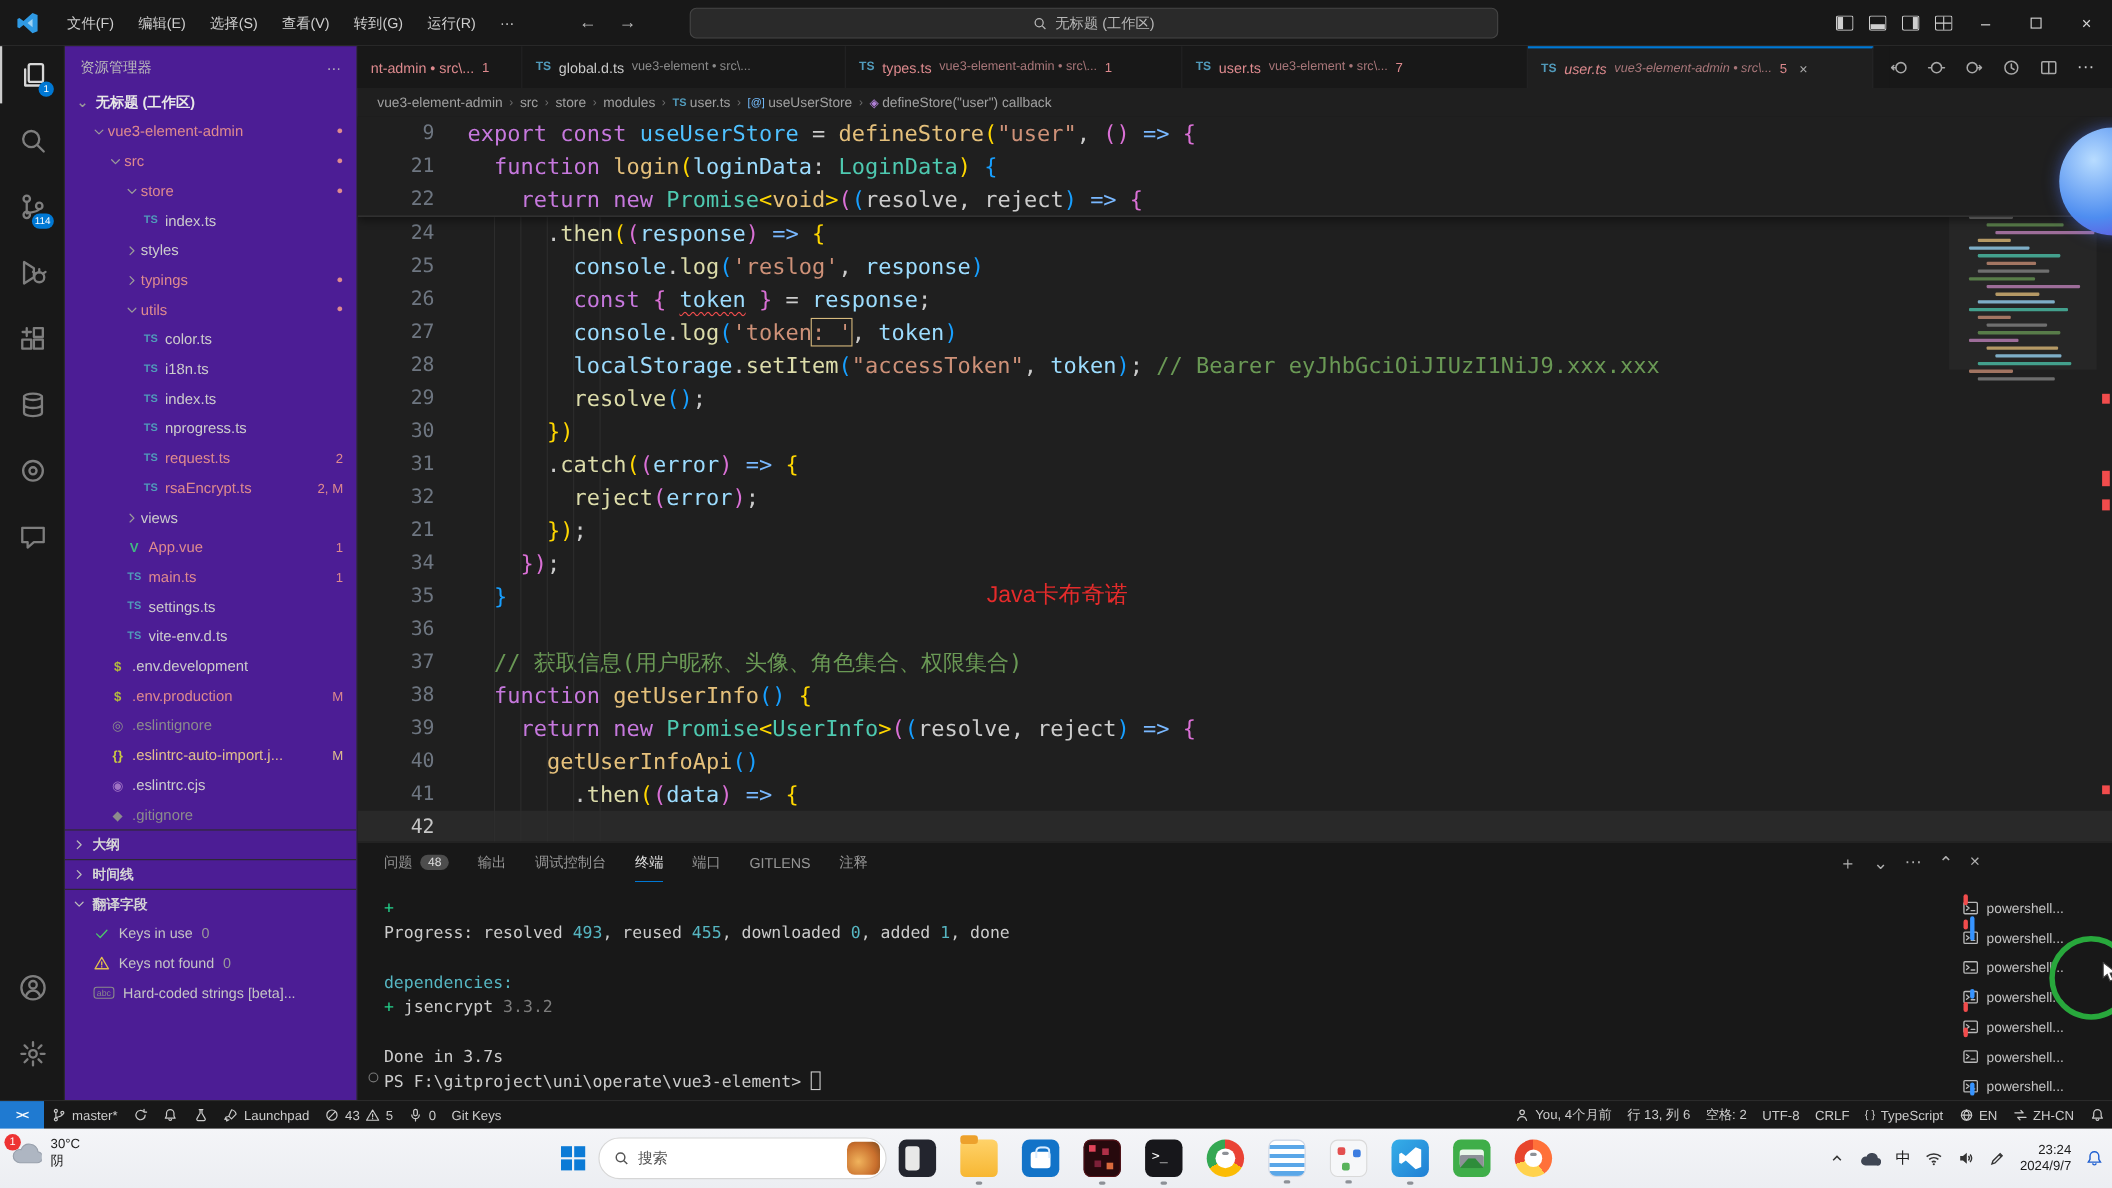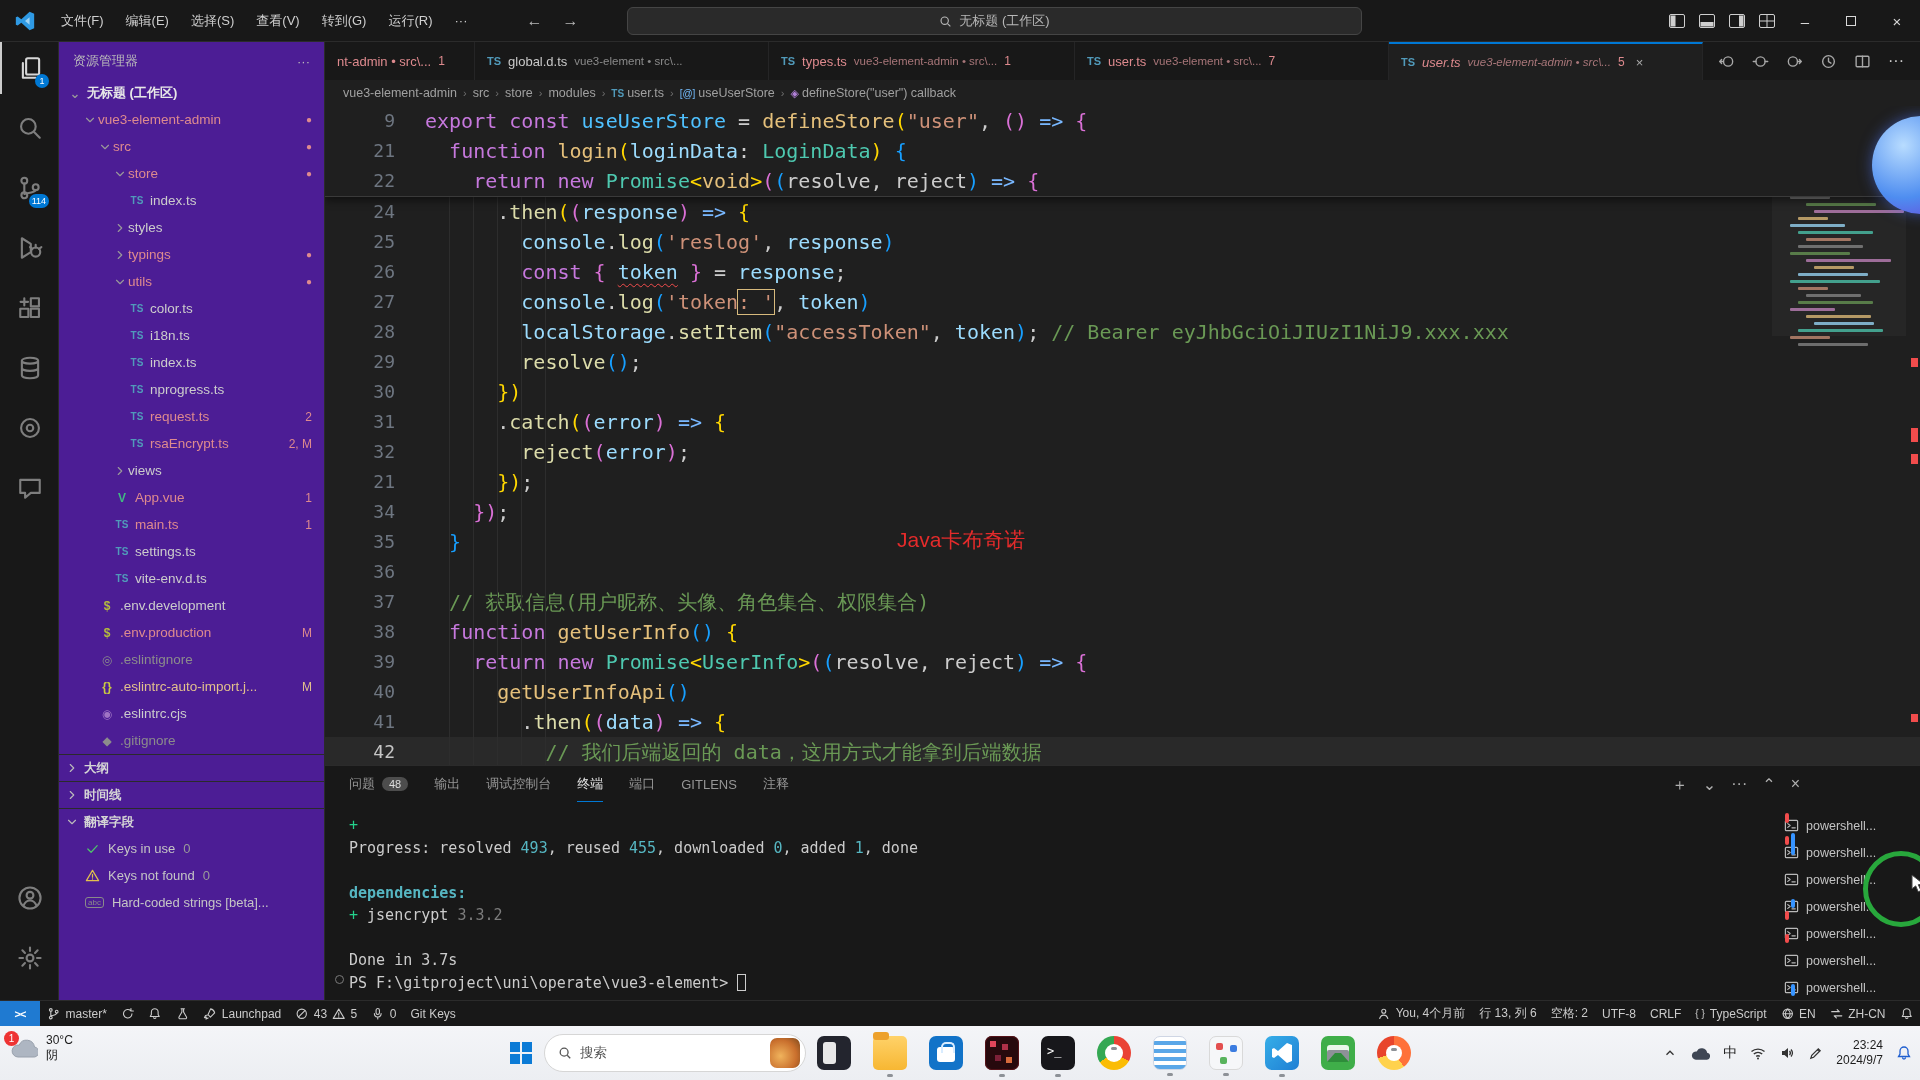--- a/index.html
+++ b/index.html
@@ -582,21 +582,21 @@
       <div class="crow"><span class="gut">32</span><span class="ctext"><span class="pl">        </span><span class="mth">reject</span><span class="b2">(</span><span class="var">error</span><span class="b2">)</span><span class="pl">;</span></span></div>
       <div class="crow"><span class="gut">21</span><span class="ctext"><span class="pl">      </span><span class="b1">})</span><span class="pl">;</span></span></div>
       <div class="crow"><span class="gut">34</span><span class="ctext"><span class="pl">    </span><span class="b2">})</span><span class="pl">;</span></span></div>
       <div class="crow"><span class="gut">35</span><span class="ctext"><span class="pl">  </span><span class="b3">}</span></span></div>
       <div class="crow"><span class="gut">36</span><span class="ctext"></span></div>
       <div class="crow"><span class="gut">37</span><span class="ctext"><span class="pl">  </span><span class="cmt">// 获取信息(用户昵称、头像、角色集合、权限集合)</span></span></div>
       <div class="crow"><span class="gut">38</span><span class="ctext"><span class="pl">  </span><span class="kw">function </span><span class="fn">getUserInfo</span><span class="b3">()</span><span class="b1"> {</span></span></div>
       <div class="crow"><span class="gut">39</span><span class="ctext"><span class="pl">    </span><span class="kw">return </span><span class="kw">new </span><span class="type">Promise</span><span class="b1">&lt;</span><span class="type">UserInfo</span><span class="b1">&gt;</span><span class="b2">(</span><span class="b3">(</span><span class="pl">resolve</span><span class="pl">, </span><span class="pl">reject</span><span class="b3">)</span><span class="op"> =&gt; </span><span class="b2">{</span></span></div>
       <div class="crow"><span class="gut">40</span><span class="ctext"><span class="pl">      </span><span class="fn">getUserInfoApi</span><span class="b3">()</span></span></div>
       <div class="crow"><span class="gut">41</span><span class="ctext"><span class="pl">        </span><span class="pl">.</span><span class="mth">then</span><span class="b1">(</span><span class="b2">(</span><span class="var">data</span><span class="b2">)</span><span class="op"> =&gt; </span><span class="b1">{</span></span></div>
-      <div class="crow curline"><span class="gut" style="color: rgb(198, 198, 198);">42</span><span class="ctext"><span class="pl">          </span><span class="cmt">// 我们后端返回的 data，这用方式才能拿到后端数据</span></span></div>
+      <div class="crow curline"><span class="gut" style="color: rgb(198, 198, 198);">42</span><span class="ctext"><span class="pl">          </span></span></div>
       <div id="watermark">Java卡布奇诺</div>
       <div id="minimap">
         <div id="mm-slider"></div>
         <div class="mmbar" style="top: 6px; left: 4px; width: 60px; background: rgb(197, 134, 192);"></div>
         <div class="mmbar" style="top: 13px; left: 12px; width: 85px; background: rgb(229, 192, 123);"></div>
         <div class="mmbar" style="top: 20px; left: 20px; width: 40px; background: rgb(156, 220, 254);"></div>
         <div class="mmbar" style="top: 27px; left: 12px; width: 70px; background: rgb(78, 201, 176);"></div>
         <div class="mmbar" style="top: 34px; left: 4px; width: 90px; background: rgb(206, 145, 120);"></div>
         <div class="mmbar" style="top: 41px; left: 20px; width: 30px; background: rgb(136, 136, 136);"></div>
         <div class="mmbar" style="top: 48px; left: 28px; width: 55px; background: rgb(106, 153, 85);"></div>
@@ -663,21 +663,21 @@
       <span>＋</span>
       <span>⌄</span>
       <span>···</span>
       <span>⌃</span>
       <span>×</span>
     </div>
     <div id="term">
         <div style="position: relative;"><span class="tg">+</span></div>
         <div style="position: relative;"><span class="tp">Progress: resolved </span><span class="tc">493</span><span class="tp">, reused </span><span class="tc">455</span><span class="tp">, downloaded </span><span class="tc">0</span><span class="tp">, added </span><span class="tc">1</span><span class="tp">, done</span></div>
         <div style="position: relative;">&nbsp;</div>
-        <div style="position: relative; font-weight: bold;"><span class="tc">dependencies:</span></div>
+        <div style="position: relative;"><span class="tc">dependencies:</span></div>
         <div style="position: relative;"><span class="tg">+</span><span class="tp"> jsencrypt </span><span class="tgr">3.3.2</span></div>
         <div style="position: relative;">&nbsp;</div>
         <div style="position: relative;"><span class="tp">Done in 3.7s</span></div>
         <div style="position: relative;"><span class="tp">PS F:\gitproject\uni\operate\vue3-element&gt; </span><span class="cmddec"></span><span class="tcur"></span></div>
       </div>
     <div id="termlist">
         <div class="trlrow">
           <svg width="15" height="15" viewBox="0 0 16 16" fill="none" stroke="#b8b8b8" stroke-width="1.3" stroke-linecap="round" stroke-linejoin="round">
             <rect x="1.5" y="2.5" width="13" height="11" rx="1"></rect>
             <path d="M4 6l2.5 2L4 10M8.5 10.5H12"></path>

